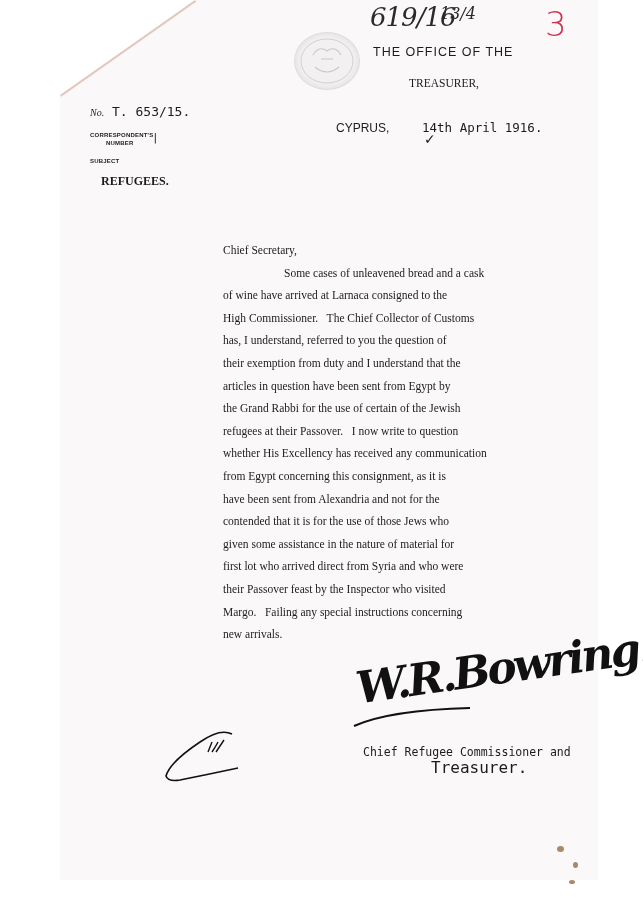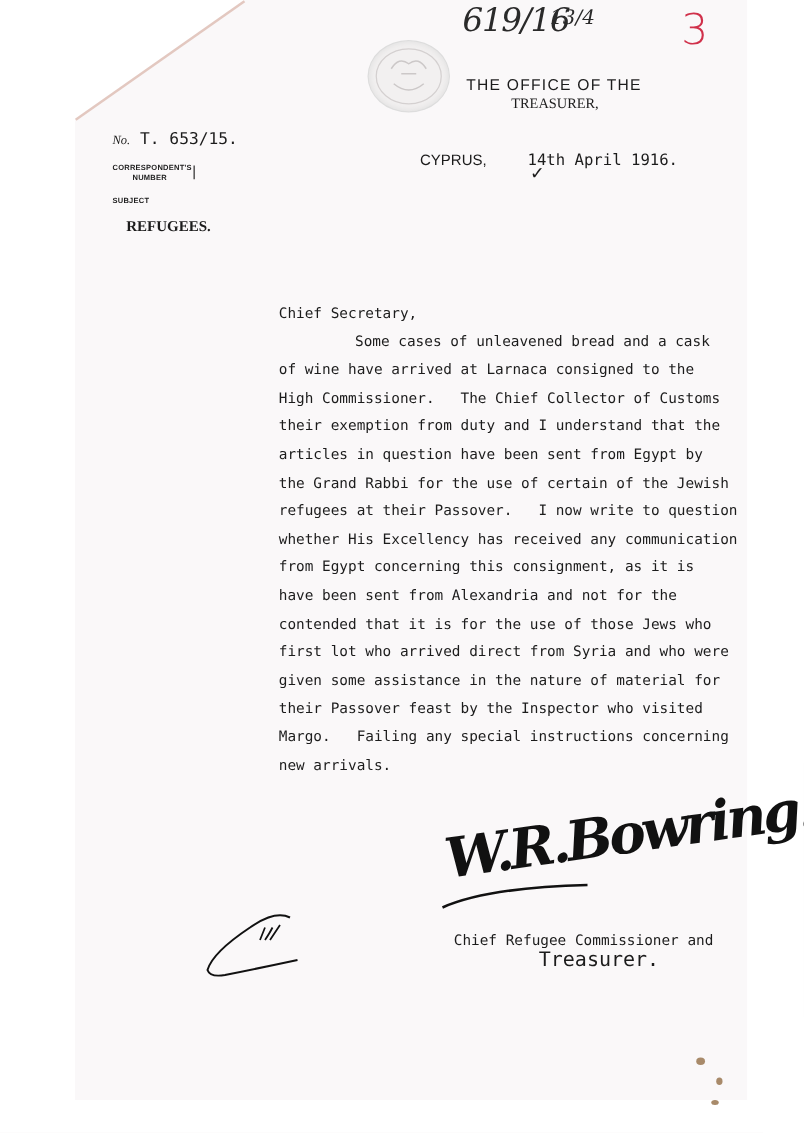--- a/index.html
+++ b/index.html
@@ -22,34 +22,34 @@
     .abs { position: absolute; white-space: nowrap; }
     .hand { font-family: "DejaVu Serif", serif; font-style: italic; color: #2a2a2a; }
     .ref-hand { left: 370px; top: 2px; font-size: 26px; letter-spacing: -1px; }
     .ref-hand2 { left: 440px; top: 4px; font-size: 16px; }
     .folio { left: 545px; top: 4px; font-size: 34px; color: #d0304a; font-family: "DejaVu Sans", sans-serif; font-weight: 300; }
     .seal {
       position: absolute; left: 294px; top: 32px; width: 64px; height: 56px;
       border-radius: 50%; border: 1px solid #ddd; background: #f2f0f0;
       box-shadow: inset 0 0 6px #ddd;
     }
-    .office1 { left: 373px; top: 45px; font-family: "Liberation Sans", sans-serif; font-size: 12.5px; letter-spacing: 1px; margin-top: 16px; }
+    .office1 { left: 373px; top: 45px; font-family: "Liberation Sans", sans-serif; font-size: 12.5px; letter-spacing: 1px; }
     .office2 { left: 409px; top: 77px; font-family: "Liberation Serif", serif; font-size: 11.5px; }
     .no-line { left: 90px; top: 104px; font-size: 13px; }
     .no-line .it { font-family: "Liberation Serif", serif; font-style: italic; font-size: 10px; }
     .small-caps { font-family: "Liberation Sans", sans-serif; font-size: 6px; font-weight: bold; letter-spacing: 0.2px; }
     .corr1 { left: 90px; top: 132px; }
     .corr2 { left: 106px; top: 140px; }
     .subject { left: 90px; top: 158px; }
     .refugees { left: 101px; top: 174px; font-family: "Liberation Serif", serif; font-size: 12px; font-weight: bold; }
     .cyprus { left: 336px; top: 121px; font-family: "Liberation Sans", sans-serif; font-size: 12px; }
     .date { left: 422px; top: 120px; font-size: 12.5px; }
     .check { left: 424px; top: 131px; font-size: 14px; font-family: "DejaVu Sans", sans-serif; }
     .body-text { position: absolute; left: 223px; top: 239px; font-size: 11.5px; line-height: 22.6px; }
-    .body-text div { white-space: nowrap; }
+    .body-text div { white-space: nowrap; font-family: Liberation Serif, serif; }
     .indent { padding-left: 61px; }
     .signature { left: 355px; top: 642px; font-family: "DejaVu Serif", serif; font-style: italic; font-size: 44px; font-weight: bold; color: #111; transform: rotate(-8deg); letter-spacing: -3px; }
     .sig-title1 { left: 363px; top: 722px; font-size: 11.5px; margin-top: 23px; }
     .sig-title2 { left: 431px; top: 758px; font-size: 16px; }
     .initials { position: absolute; left: 160px; top: 728px; }
     .stain { position: absolute; background: #a88a6a; border-radius: 50%; }
   </style>
 </head>
 <body>
 
@@ -81,30 +81,31 @@
 
 <span class="abs cyprus">CYPRUS,</span>
 <span class="abs date">14th April 1916.</span>
 <span class="abs check">✓</span>
 
 <div class="body-text">
   <div>Chief Secretary,</div>
   <div class="indent">Some cases of unleavened bread and a cask</div>
   <div>of wine have arrived at Larnaca consigned to the</div>
   <div style="white-space:pre">High Commissioner.   The Chief Collector of Customs</div>
+  <div>has, I understand, referred to you the question of</div>
   <div>their exemption from duty and I understand that the</div>
   <div>articles in question have been sent from Egypt by</div>
   <div>the Grand Rabbi for the use of certain of the Jewish</div>
   <div style="white-space:pre">refugees at their Passover.   I now write to question</div>
   <div>whether His Excellency has received any communication</div>
   <div>from Egypt concerning this consignment, as it is</div>
   <div>have been sent from Alexandria and not for the</div>
   <div>contended that it is for the use of those Jews who</div>
+  <div>given some assistance in the nature of material for</div>
   <div>first lot who arrived direct from Syria and who were</div>
-  <div>given some assistance in the nature of material for</div>
   <div>their Passover feast by the Inspector who visited</div>
   <div style="white-space:pre">Margo.   Failing any special instructions concerning</div>
   <div>new arrivals.</div>
 </div>
 
 <span class="abs signature">W.R.Bowring.</span>
 <svg class="abs" style="left:350px;top:690px" width="130" height="40">
   <path d="M4 36 Q40 20 120 18" fill="none" stroke="#111" stroke-width="2"></path>
 </svg>
 <span class="abs sig-title1">Chief Refugee Commissioner and</span>

